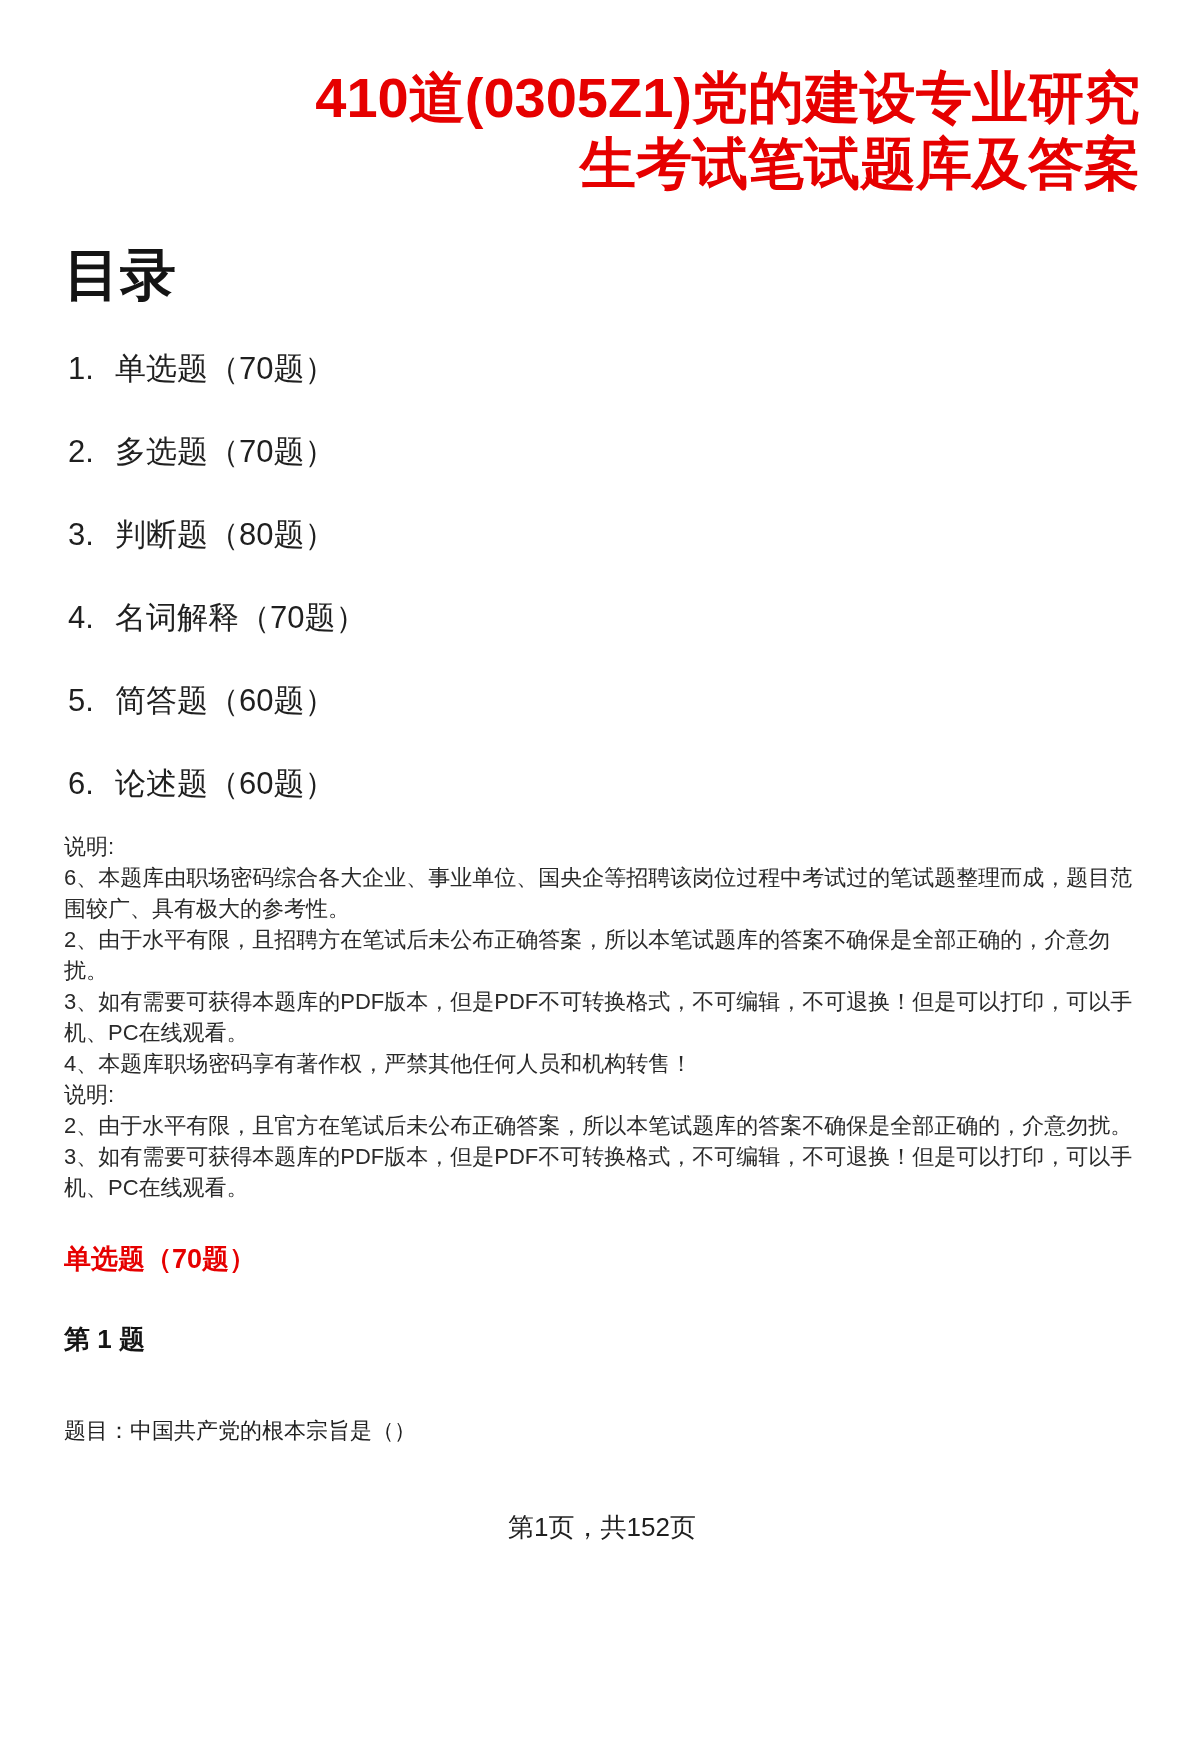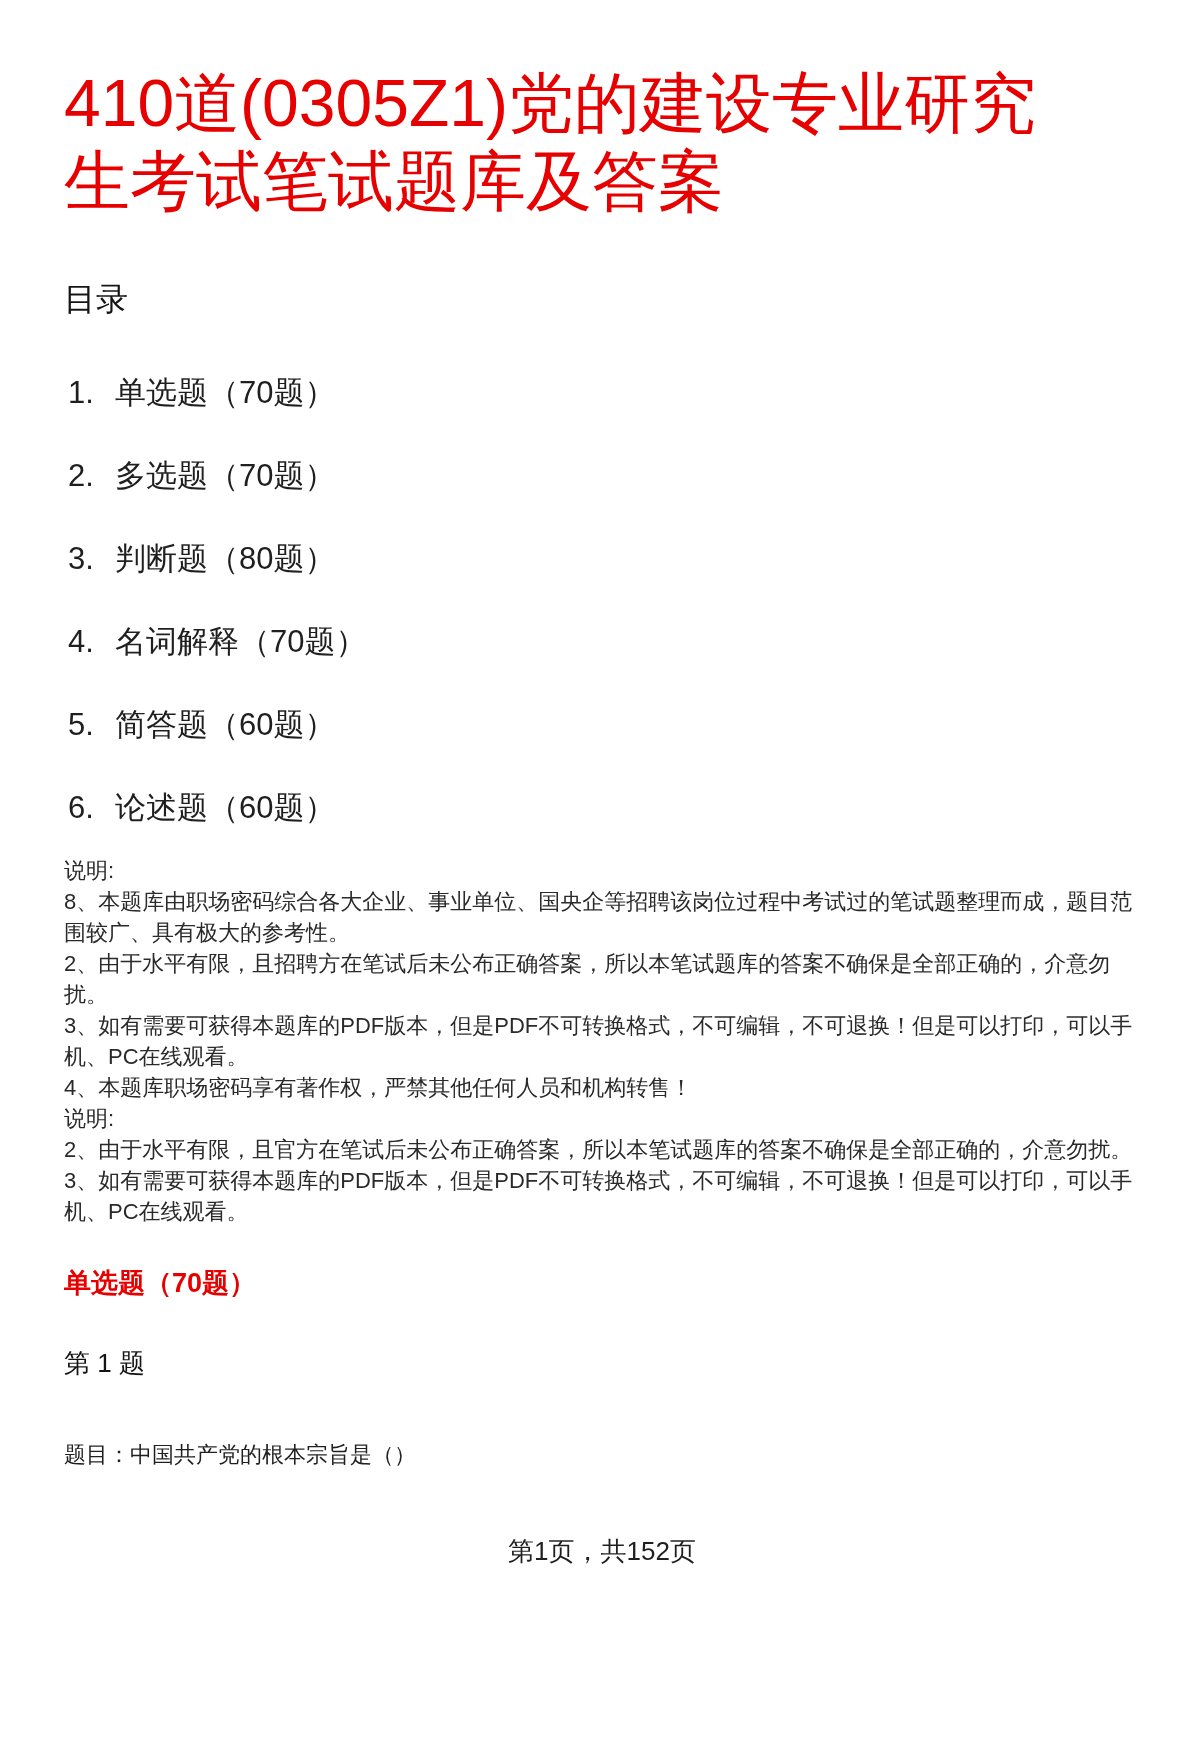--- a/index.html
+++ b/index.html
@@ -16,32 +16,32 @@
   }
   .page {
     padding: 0 60px 0 64px;
     box-sizing: border-box;
     width: 1200px;
     height: 1755px;
   }
   .doc-title {
     margin: 65px 0 0 0;
     color: var(--accent, #e60000);
-    font-size: 66px;
+    font-size: 56px;
     line-height: 1.18;
-    font-weight: normal;
-    text-align: left;
+    font-weight: bold;
+    text-align: right;
     white-space: pre-line;
     letter-spacing: 0;
   }
   .toc-heading {
     margin: 58px 0 0 0;
-    font-size: 32px;
+    font-size: 56px;
     line-height: 40px;
-    font-weight: normal;
+    font-weight: bold;
     color: #141414;
   }
   .toc {
     list-style: none;
     margin: 58px 0 0 0;
     padding: 0 0 0 4px;
   }
   .toc-item {
     display: flex;
     font-size: 31px;
@@ -67,21 +67,21 @@
     margin-top: 42px;
     color: var(--accent, #e60000);
     font-size: 27px;
     line-height: 28px;
     font-weight: bold;
   }
   .question-number {
     margin-top: 53px;
     font-size: 26px;
     line-height: 26px;
-    font-weight: normal;
+    font-weight: bold;
     color: #141414;
   }
   .question-text {
     margin-top: 66px;
     font-size: 22px;
     line-height: 26px;
     color: #1f1f1f;
   }
   .page-footer {
     margin-top: 70px;
@@ -123,21 +123,21 @@
       <span class="toc-label">简答题（60题）</span>
     </li>
     <li class="toc-item">
       <span class="toc-num">6.</span>
       <span class="toc-label">论述题（60题）</span>
     </li>
   </ol>
 
   <div class="notes">
     <p>说明:</p>
-    <p>8、本题库由职场密码综合各大企业、事业单位、国央企等招聘该岗位过程中考试过的笔试题整理而成，题目范围较广、具有极大的参考性。</p>
+    <p>6、本题库由职场密码综合各大企业、事业单位、国央企等招聘该岗位过程中考试过的笔试题整理而成，题目范围较广、具有极大的参考性。</p>
     <p>2、由于水平有限，且招聘方在笔试后未公布正确答案，所以本笔试题库的答案不确保是全部正确的，介意勿扰。</p>
     <p>3、如有需要可获得本题库的PDF版本，但是PDF不可转换格式，不可编辑，不可退换！但是可以打印，可以手机、PC在线观看。</p>
     <p>4、本题库职场密码享有著作权，严禁其他任何人员和机构转售！</p>
     <p>说明:</p>
     <p>2、由于水平有限，且官方在笔试后未公布正确答案，所以本笔试题库的答案不确保是全部正确的，介意勿扰。</p>
     <p>3、如有需要可获得本题库的PDF版本，但是PDF不可转换格式，不可编辑，不可退换！但是可以打印，可以手机、PC在线观看。</p>
   </div>
 
   <div class="section-header">单选题（70题）</div>
 

